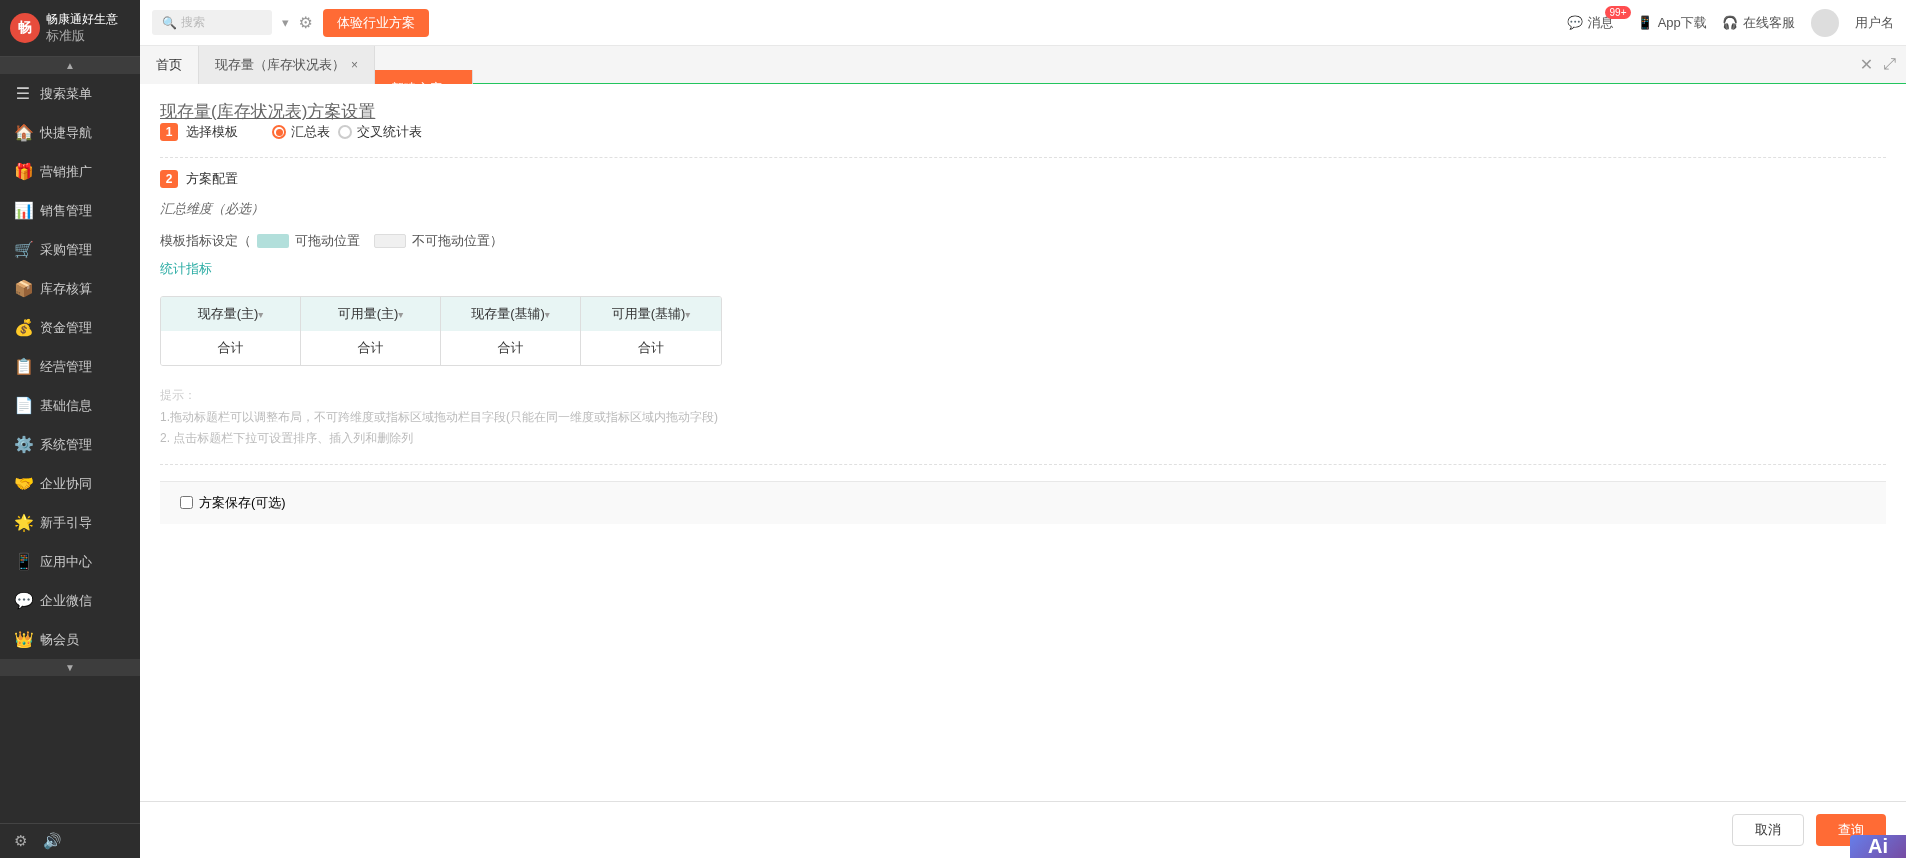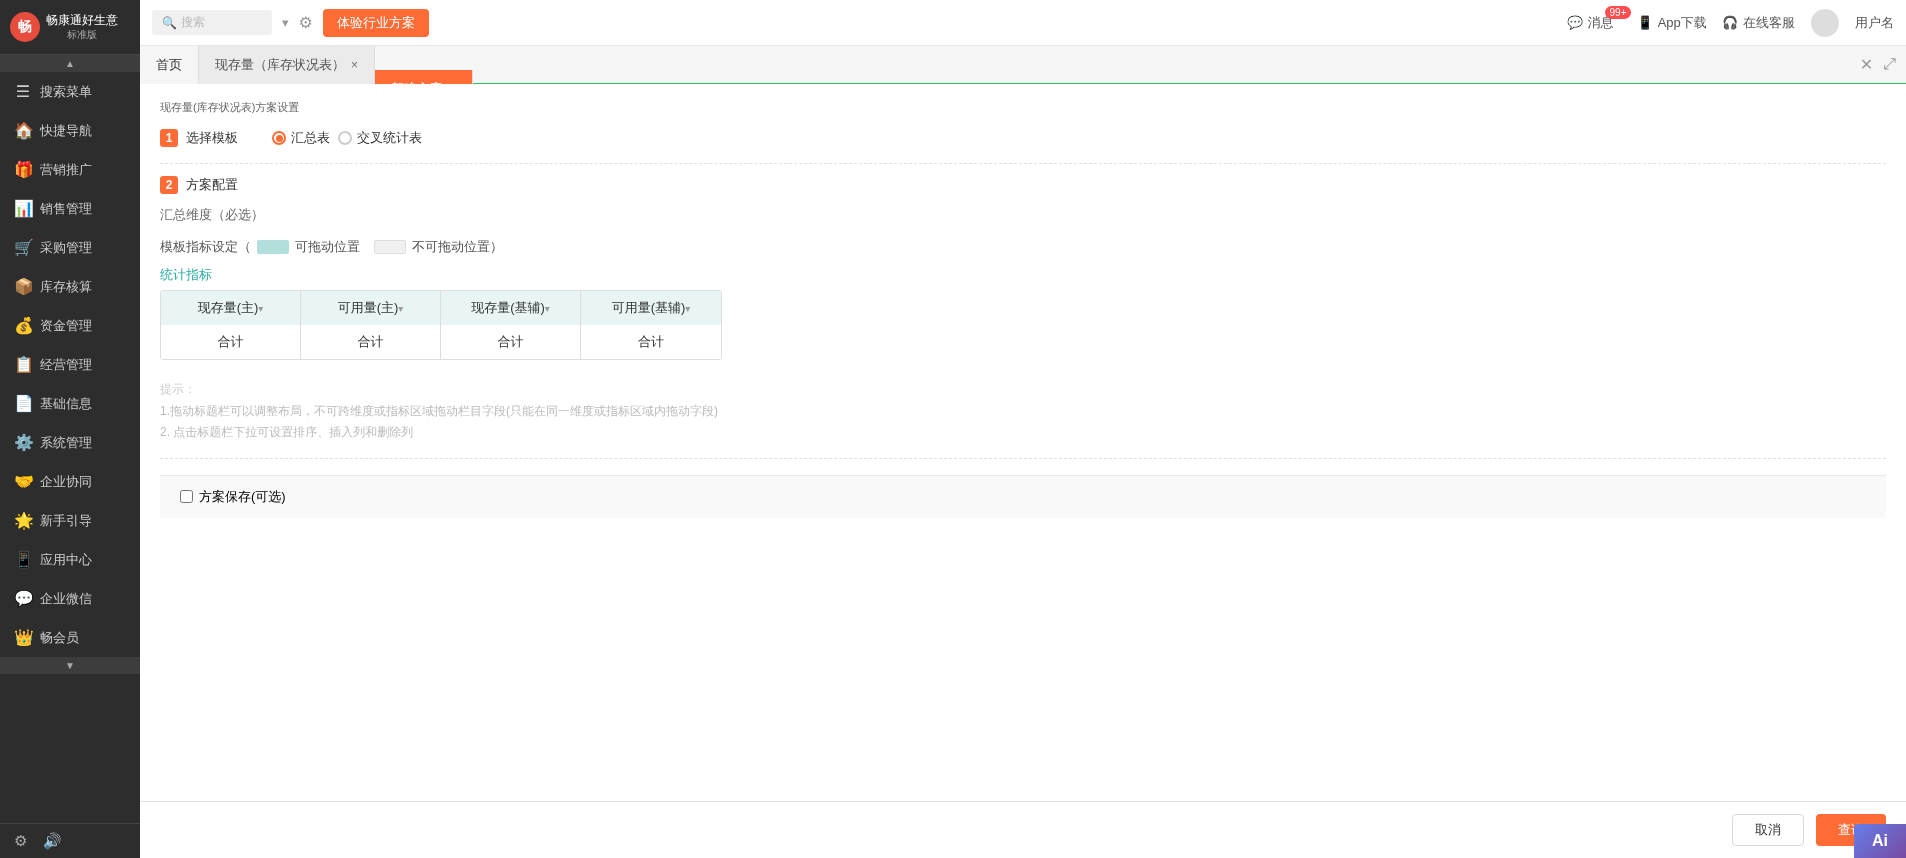--- a/index.html
+++ b/index.html
@@ -23,21 +23,21 @@
       border-bottom: 1px solid #444;
     }
     .sidebar-logo-icon {
       width: 30px; height: 30px;
       background: #e74c3c;
       border-radius: 50%;
       display: flex; align-items: center; justify-content: center;
       color: white; font-size: 14px; font-weight: bold;
     }
     .sidebar-logo-text { color: #fff; font-size: 12px; line-height: 1.3; }
-    .sidebar-logo-text .version { color: #aaa; font-size: 10px; margin-left: 21px; }
+    .sidebar-logo-text .version { color: #aaa; font-size: 13px; }
     .sidebar-scroll-up, .sidebar-scroll-down {
       background: #3d3d3d; color: #aaa; text-align: center; padding: 3px; cursor: pointer; font-size: 10px;
     }
     .sidebar-item {
       display: flex; align-items: center; gap: 8px;
       padding: 10px 14px; color: #ccc; cursor: pointer;
       font-size: 13px;
     }
     .sidebar-item .s-icon { font-size: 16px; width: 18px; text-align: center; }
     .sidebar-bottom {
@@ -158,23 +158,23 @@
     }
 
     
     .panel {
       background: #fff;
       margin: 0;
       padding: 16px 20px;
       min-height: 100%;
     }
     .panel-title {
-      font-size: 11px;
+      font-size: 17px;
       color: #666;
-      margin-bottom: 14px;
+      text-decoration: underline;
     }
 
     
     .step-section {
       margin-bottom: 16px;
     }
     .step-header {
       display: flex;
       align-items: center;
       gap: 8px;
@@ -220,41 +220,42 @@
     }
 
     
     .step2-section {
       margin-bottom: 14px;
     }
     .dimension-label {
       font-size: 13px;
       color: #666;
       margin-bottom: 8px;
+      font-style: italic;
     }
     .dimension-area {
       background: #fff0f0;
       border: 1px solid #ffccc7;
       border-radius: 4px;
       padding: 22px 20px;
       display: flex;
       align-items: center;
       gap: 12px;
     }
     .dimension-required { color: #ff4d4f; font-size: 13px; }
     .dimension-dash { color: #999; margin: 0 6px; }
     .dimension-placeholder { color: #999; font-size: 13px; }
 
     
     .indicators-section { margin-top: 14px; }
 
     .stats-label {
       color: #2baca4;
       font-size: 13px;
-      margin-bottom: 6px;
+      margin-bottom: 18px;
       font-weight: 500;
     }
     .table-indicators {
       border: 1px solid #ddd;
       border-radius: 3px;
       overflow: hidden;
       display: inline-block;
       min-width: 560px;
     }
     .table-indicators-header {
@@ -339,22 +340,22 @@
     
     ::-webkit-scrollbar { width: 6px; }
     ::-webkit-scrollbar-thumb { background: #ccc; border-radius: 3px; }
 
     .ai-float {
       position: fixed;
       bottom: 0;
       right: 0;
       background: linear-gradient(135deg, #667eea 0%, #764ba2 100%);
       color: white;
-      padding: 8px 18px;
-      font-size: 16px;
+      padding: 0 18px;
+      font-size: 20px;
       font-weight: bold;
       border-radius: 4px 0 0 0;
       cursor: pointer;
     }
   </style>
 </head>
 <body>
 
 <div class="sidebar">
   <div class="sidebar-logo">

